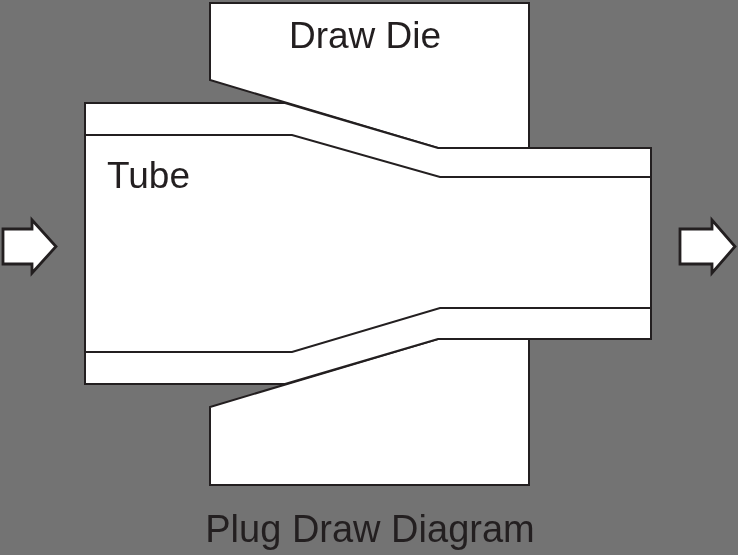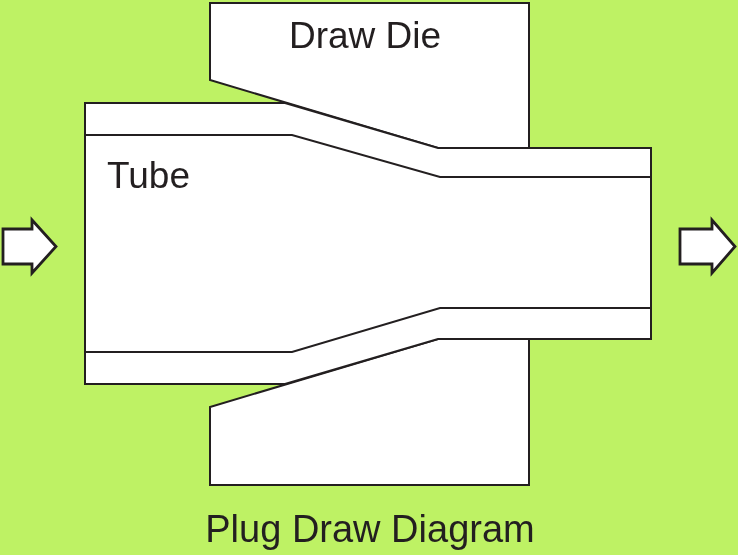--- a/index.html
+++ b/index.html
@@ -4,21 +4,21 @@
 <style>
   html, body {
     margin: 0;
     padding: 0;
     background: #ffffff;
   }
   .canvas {
     position: relative;
     width: 738px;
     height: 555px;
-    background: #bef264;
+    background: #737373;
     overflow: hidden;
     font-family: "Liberation Sans", sans-serif;
   }
   svg { display: block; }
   .shape {
     fill: #ffffff;
     stroke-width: 2;
     stroke-linejoin: miter;
   }
   .arrow {

